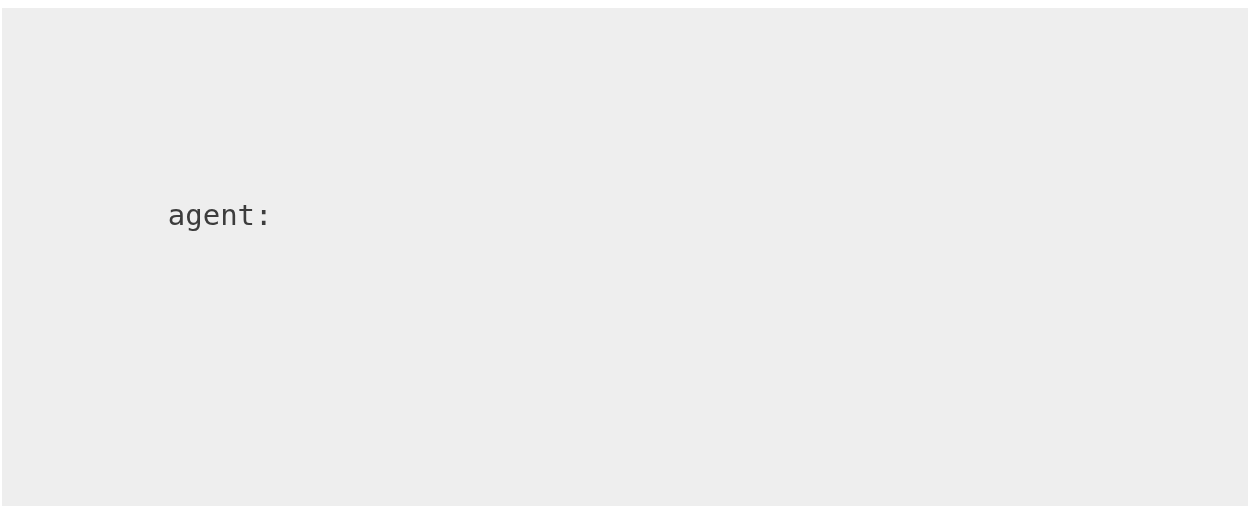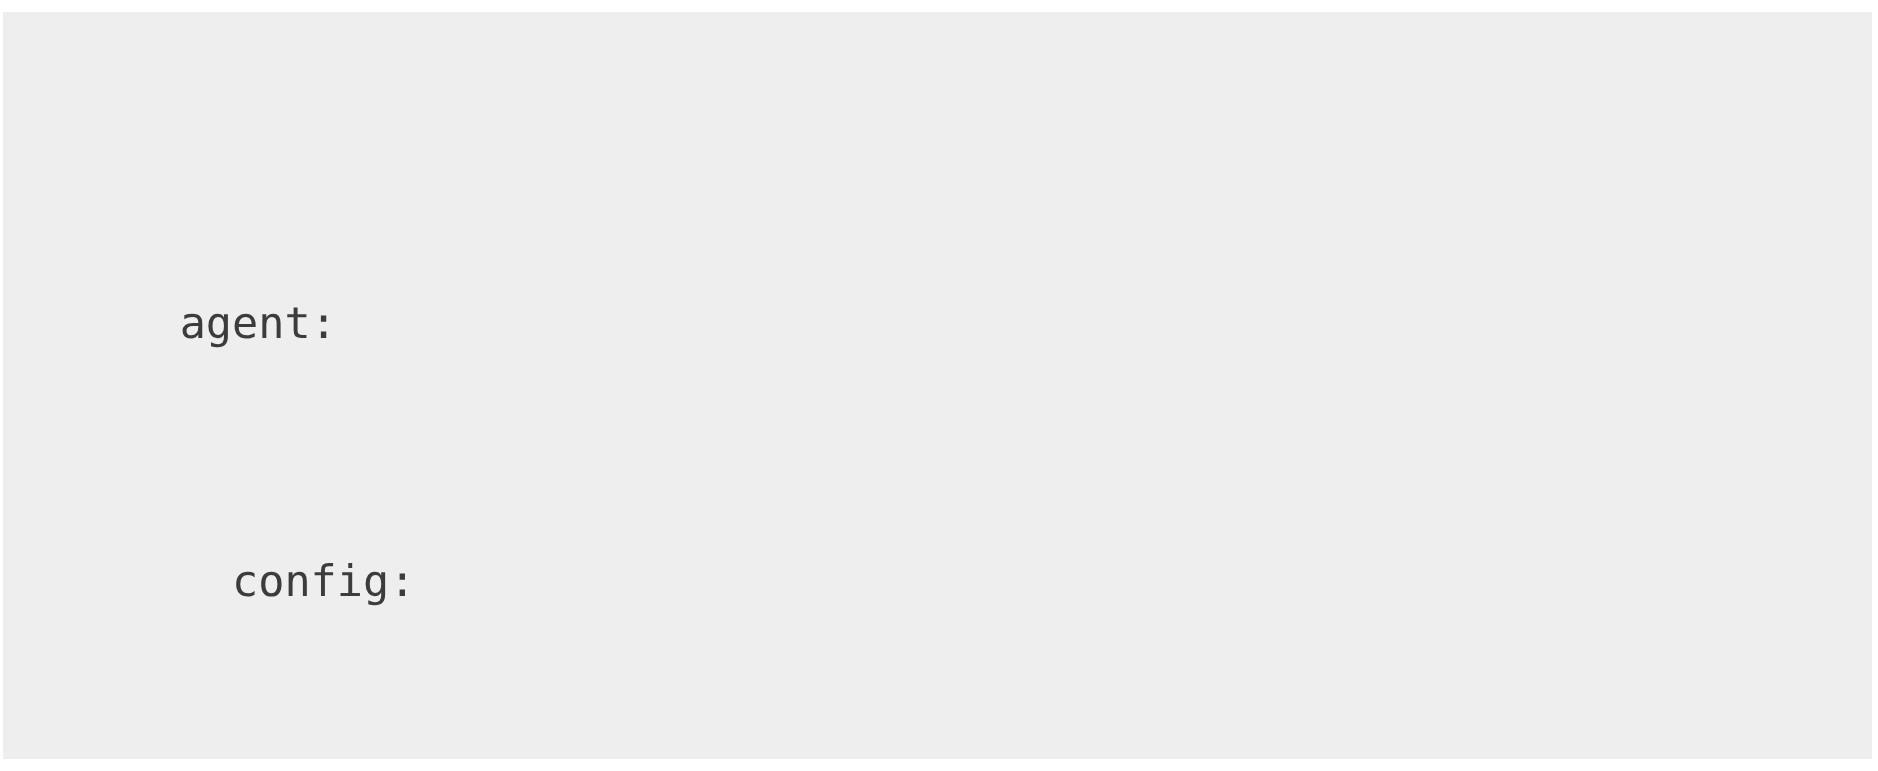--- a/index.html
+++ b/index.html
@@ -36,37 +36,34 @@
     white-space: pre;
     color: #3c3c3c;
     -webkit-font-smoothing: antialiased;
   }
 
   .line {
     height: 43px;
     white-space: pre;
   }
 
-  .tok-key      { color: #3c3c3c; }
+  .tok-key      { color: #3c3c3c; margin-left: 48px; }
   .tok-punct    { color: #3c3c3c; }
   .tok-indent   { color: transparent; }
 </style>
 </head>
 <body>
 
 <div id="code-block">
   <div class="code-lines">
 
     <div class="line">
       <span class="tok-indent"></span><span class="tok-key">agent</span><span class="tok-punct">:</span>
     </div>
 
-    <div class="line">
-      <span class="tok-indent">  </span><span class="tok-key">config</span><span class="tok-punct">:</span>
-    </div>
 
     <div class="line">
       
     </div>
 
     
 
     
 
     

